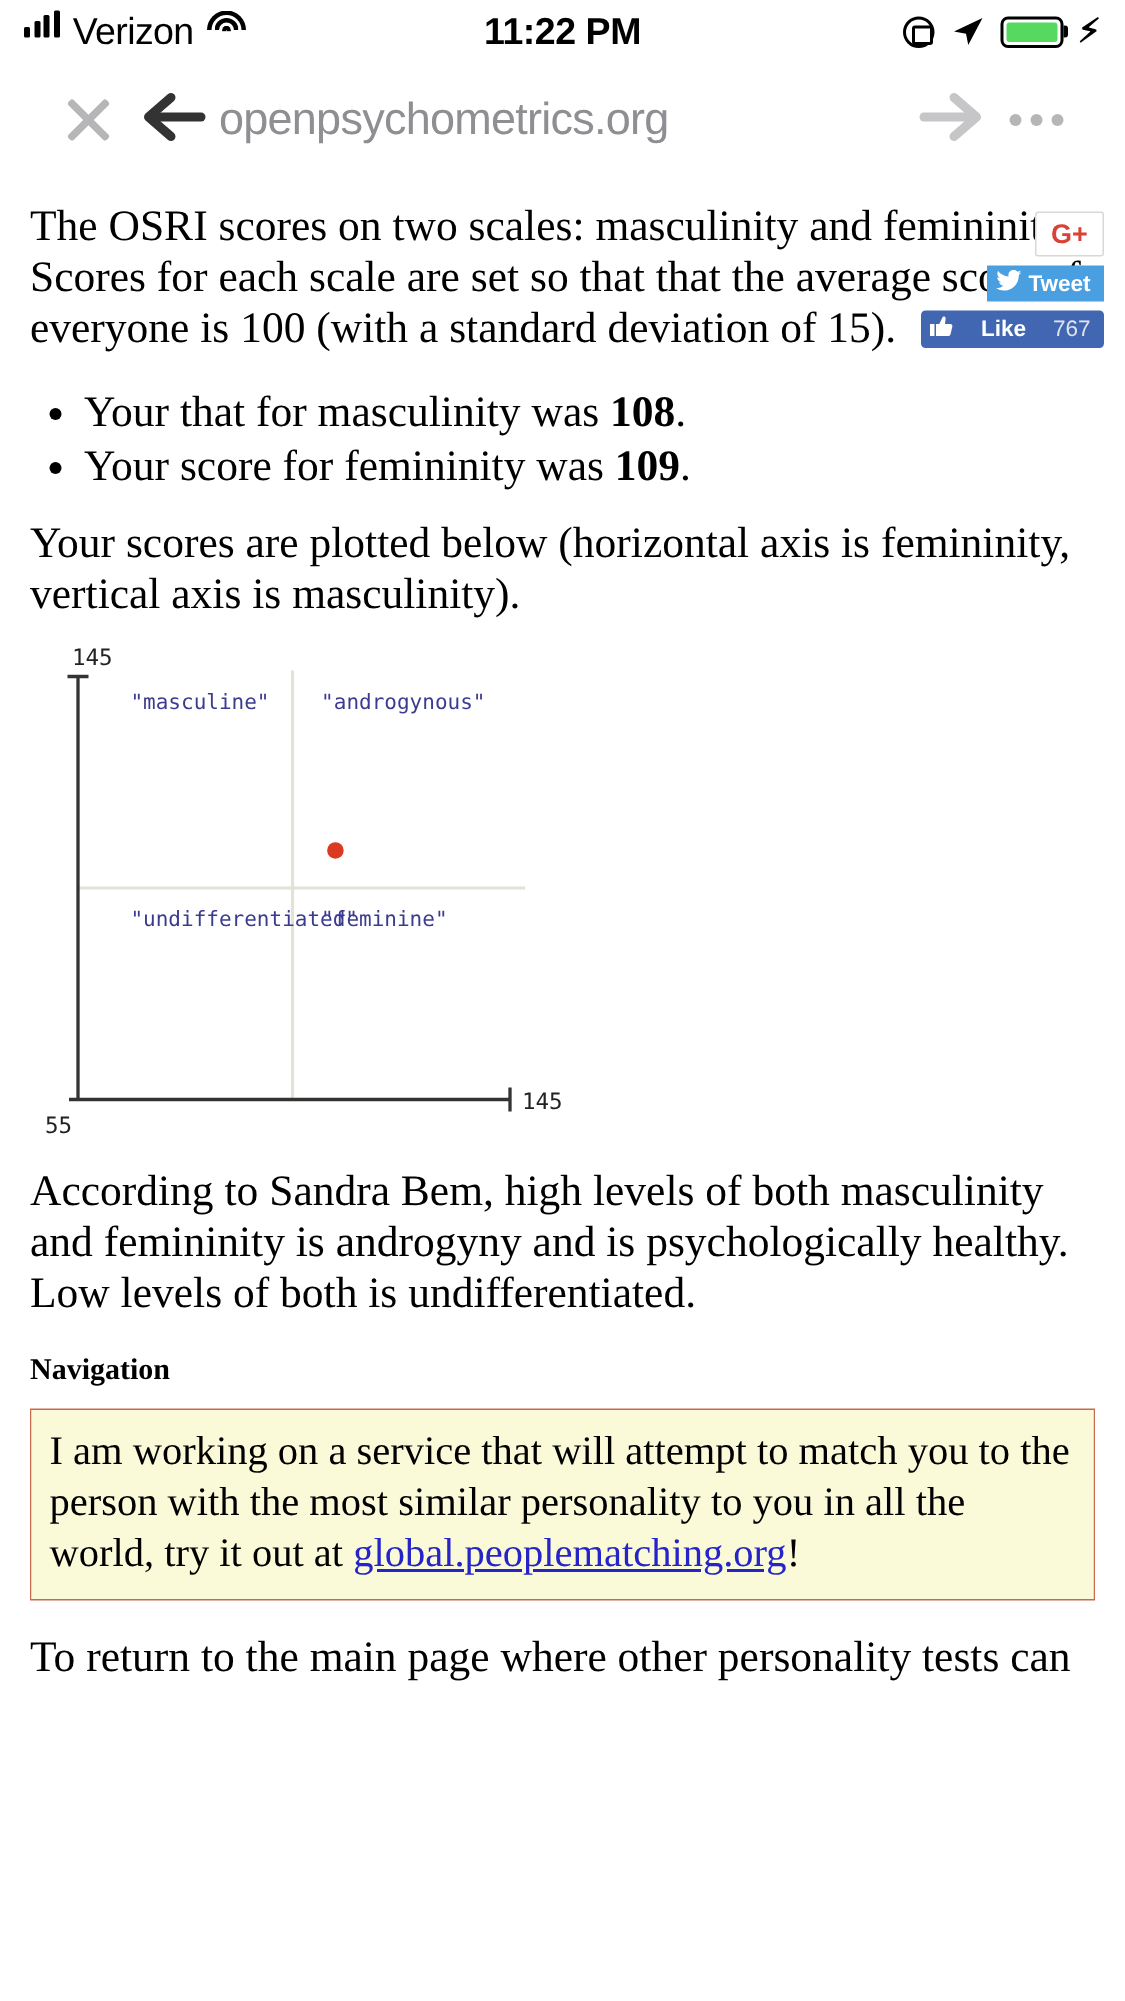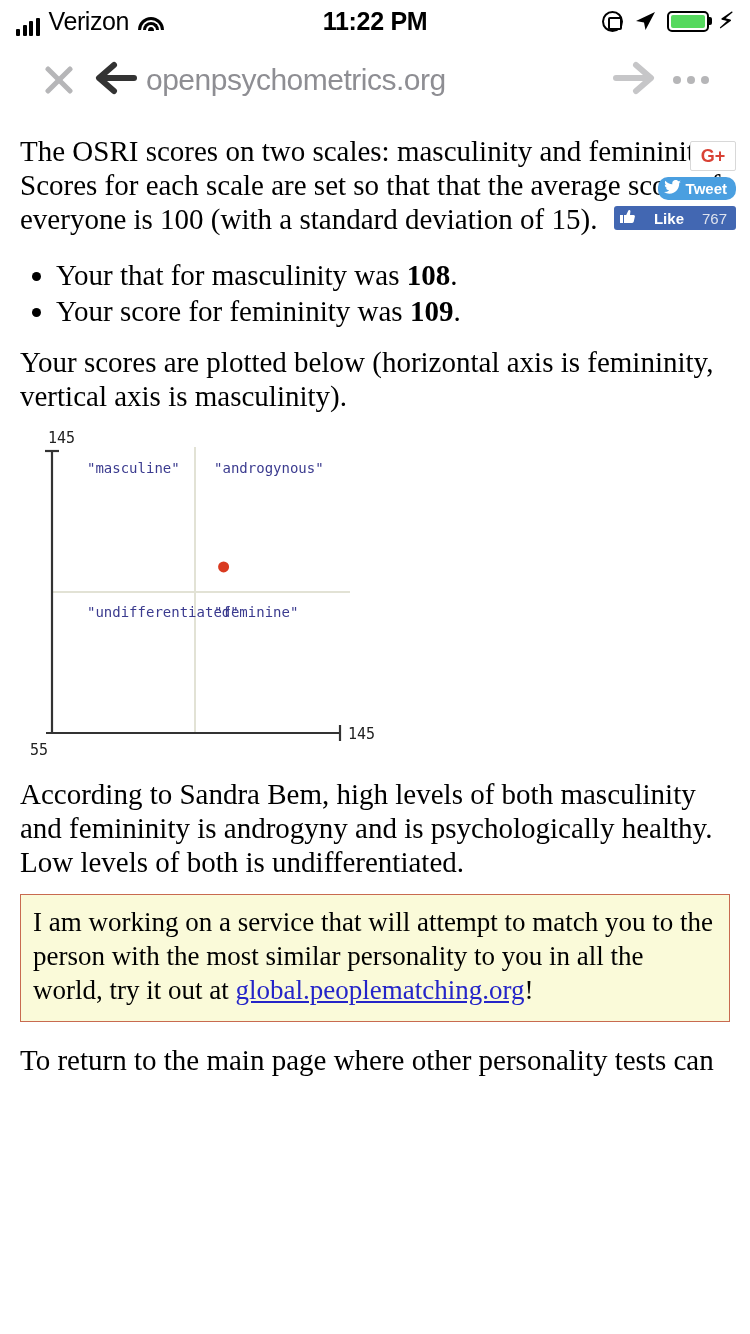--- a/index.html
+++ b/index.html
@@ -11,21 +11,21 @@
   }
 
   
   .statusbar{
     height:42px; width:100%;
     display:flex; align-items:center;
     padding:0 16px;
     font-family:"Liberation Sans", sans-serif;
     color:#000;
   }
-  .sb-left{ display:flex; align-items:flex-end; gap:9px; flex:1; }
+  .sb-left{ display:flex; align-items:flex-start; gap:9px; flex:1; }
   .sb-center{ flex:0 0 auto; font-size:25px; font-weight:700; letter-spacing:-0.3px; }
   .sb-right{ display:flex; align-items:center; gap:10px; flex:1; justify-content:flex-end; }
   .carrier{ font-size:25px; font-weight:400; letter-spacing:-0.4px; }
 
   .bars{ display:flex; align-items:flex-end; gap:2.5px; height:18px; }
   .bars i{ display:block; width:4px; background:#000; border-radius:1px; }
   .bars i:nth-child(1){ height:7px; }
   .bars i:nth-child(2){ height:11px; }
   .bars i:nth-child(3){ height:15px; }
   .bars i:nth-child(4){ height:18px; }
@@ -80,21 +80,21 @@
     position:absolute; right:14px; top:6px;
     display:flex; flex-direction:column; align-items:flex-end; gap:6px;
     font-family:"Liberation Sans", sans-serif;
   }
   .gplus{
     width:46px; height:30px; border:1px solid #d8d8d8; background:#fff;
     display:flex; align-items:center; justify-content:center;
     color:#d94235; font-weight:700; font-size:18px; border-radius:2px;
   }
   .tweet{
-    background:#4a9fe0; color:#fff; border-radius:10px;
+    background:#4a9fe0; color:#fff; border-radius:0;
     font-size:15px; font-weight:700; padding:3px 9px 3px 6px;
     display:flex; align-items:center; gap:5px;
   }
   .likebtn{
     background:#4267B2; color:#fff; border-radius:3px;
     font-size:15px; font-weight:700; padding:3px 9px 3px 6px;
     display:flex; align-items:center; gap:18px;
   }
   .likebtn .cnt{ font-weight:400; color:#dfe3ee; }
 
@@ -245,19 +245,20 @@
         <text x="66.95555555555555" y="41.93333333333334" font-family="&quot;DejaVu Sans Mono&quot;, monospace" font-size="14" fill="#3b3b8f">"masculine"</text>
         <text x="194.06666666666666" y="41.93333333333334" font-family="&quot;DejaVu Sans Mono&quot;, monospace" font-size="14" fill="#3b3b8f">"androgynous"</text>
         <text x="66.95555555555555" y="186.06666666666666" font-family="&quot;DejaVu Sans Mono&quot;, monospace" font-size="14" fill="#3b3b8f">"undifferentiated"</text>
         <text x="194.06666666666666" y="186.06666666666666" font-family="&quot;DejaVu Sans Mono&quot;, monospace" font-size="14" fill="#3b3b8f">"feminine"</text>
         <circle cx="203.6" cy="135.93333333333334" r="5.5" fill="#d93a20"></circle>
       </svg>
   </div>
 
   <p class="body">According to Sandra Bem, high levels of both masculinity and femininity is androgyny and is psychologically healthy. Low levels of both is undifferentiated.</p>
 
+  <h2 class="nav-head">Navigation</h2>
 
   <div class="promo">
     <div class="promo-body"><span>I am working on a service that will attempt to match you to the person with the most similar personality to you in all the world, try it out at </span><a href="#">global.peoplematching.org</a><span>!</span></div>
   </div>
 
   <p class="footer-line">To return to the main page where other personality tests can</p>
 </div>
 
 </body></html>

